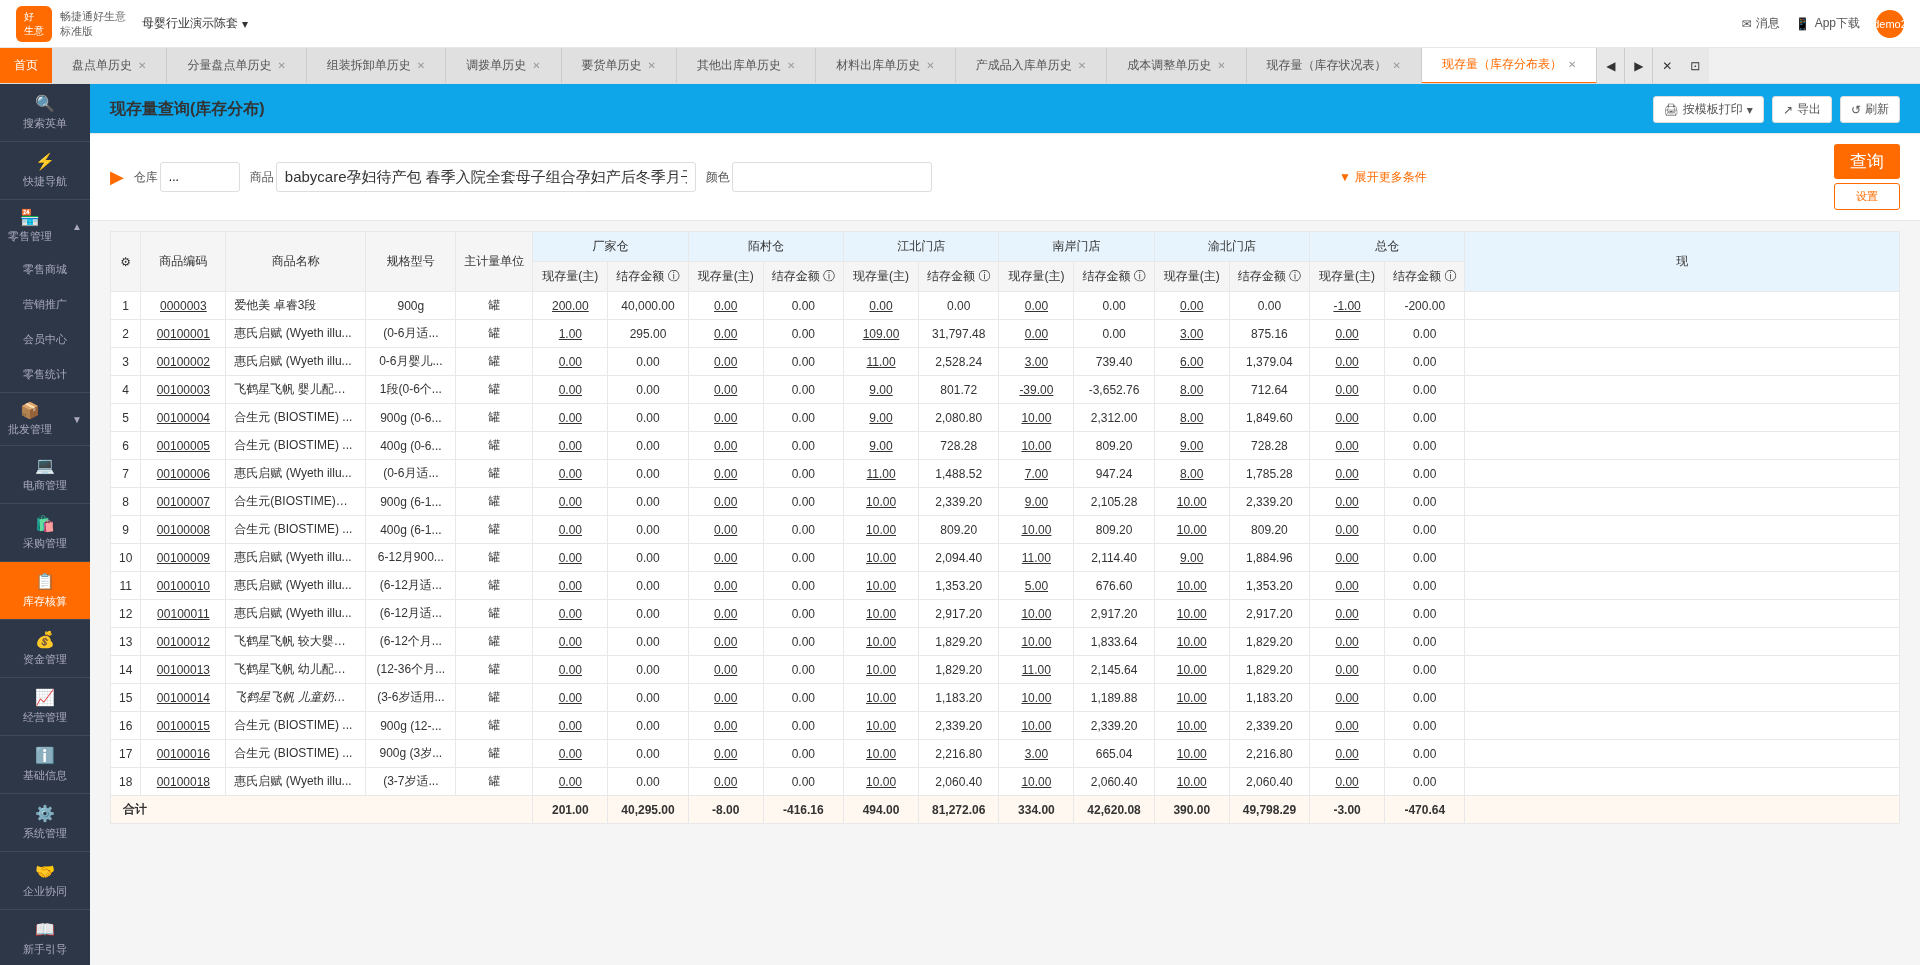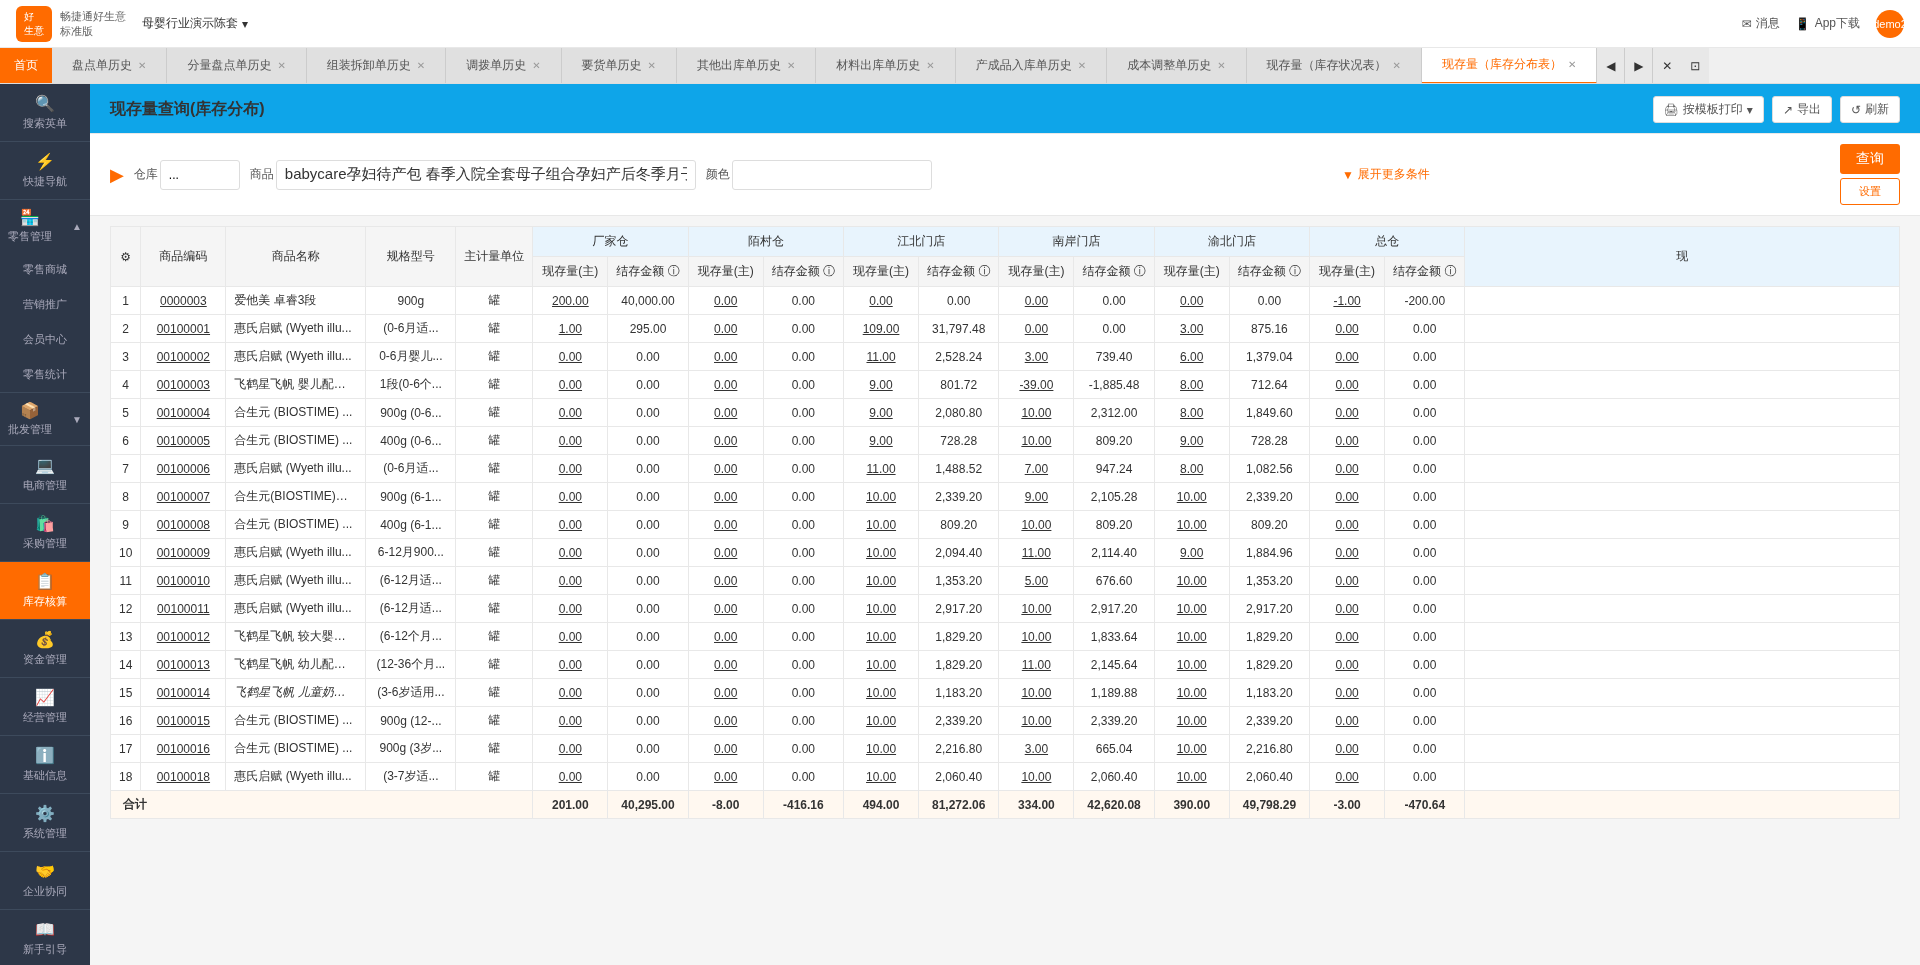--- a/index.html
+++ b/index.html
@@ -44,21 +44,21 @@
 
     
     .filter-area { background: #fff; padding: 10px 20px; border-bottom: 1px solid #e8e8e8; }
     .filter-row { display: flex; align-items: center; gap: 10px; flex-wrap: wrap; }
     .filter-item { display: flex; align-items: center; gap: 2px; }
     .filter-label { font-size: 12px; color: #555; white-space: nowrap; }
     .filter-input { height: 30px; border: 1px solid #ddd; border-radius: 3px; padding: 0 8px; font-size: 12px; background: #fff; min-width: 80px; }
     .filter-input-wide { min-width: 380px; font-size: 12px; color: #333; }
     .filter-input-color { min-width: 200px; }
     .filter-expand { display: flex; align-items: center; gap: 4px; color: #ff6b00; font-size: 12px; cursor: pointer; margin-left: auto; }
-    .btn-query { background: #ff6b00; color: #fff; border: none; padding: 6px 16px; border-radius: 3px; font-size: 14px; cursor: pointer; }
+    .btn-query { background: #ff6b00; color: #fff; border: none; padding: 6px 16px; border-radius: 3px; font-size: 17px; cursor: pointer; }
     .btn-settings { background: #fff; color: #ff6b00; border: 1px solid #ff6b00; padding: 5px 12px; border-radius: 3px; font-size: 11px; cursor: pointer; }
     .filter-orange-arrow { color: #ff6b00; font-size: 18px; cursor: pointer; }
 
     
     .table-container { flex: 1; overflow: auto; padding: 10px 20px; background: #f5f5f5; }
     .data-table { width: 100%; border-collapse: collapse; background: #fff; font-size: 12px; }
     .data-table th { background: #f5f5f5; border: 1px solid #e8e8e8; padding: 6px 8px; text-align: center; font-weight: 500; color: #333; white-space: nowrap; }
     .data-table td { border: 1px solid #e8e8e8; padding: 5px 8px; text-align: center; color: #333; white-space: nowrap; }
     .data-table tr.summary-row td { background: #fff8f0; font-weight: bold; }
     .underline-val { text-decoration: underline; color: #333; }
@@ -379,21 +379,21 @@
     <td style="text-align:left;max-width:140px;overflow:hidden;text-overflow:ellipsis;">飞鹤星飞帆 婴儿配方奶...</td>
     <td>1段(0-6个...</td>
     <td>罐</td>
     <td class="underline-val">0.00</td>
     <td>0.00</td>
     <td class="underline-val">0.00</td>
     <td>0.00</td>
     <td class="underline-val">9.00</td>
     <td>801.72</td>
     <td class="underline-val negative">-39.00</td>
-    <td class="negative">-1,885.48</td>
+    <td class="negative">-3,652.76</td>
     <td class="underline-val">8.00</td>
     <td>712.64</td>
     <td class="underline-val ">0.00</td>
     <td class="">0.00</td>
     <td></td>
   </tr>
             <tr>
     <td>5</td>
     <td class="underline-val">00100004</td>
     <td style="text-align:left;max-width:140px;overflow:hidden;text-overflow:ellipsis;">合生元 (BIOSTIME) ...</td>
@@ -441,21 +441,21 @@
     <td>罐</td>
     <td class="underline-val">0.00</td>
     <td>0.00</td>
     <td class="underline-val">0.00</td>
     <td>0.00</td>
     <td class="underline-val">11.00</td>
     <td>1,488.52</td>
     <td class="underline-val ">7.00</td>
     <td class="">947.24</td>
     <td class="underline-val">8.00</td>
-    <td>1,082.56</td>
+    <td>1,785.28</td>
     <td class="underline-val ">0.00</td>
     <td class="">0.00</td>
     <td></td>
   </tr>
             <tr>
     <td>8</td>
     <td class="underline-val">00100007</td>
     <td style="text-align:left;max-width:140px;overflow:hidden;text-overflow:ellipsis;">合生元(BIOSTIME)派...</td>
     <td>900g (6-1...</td>
     <td>罐</td>

